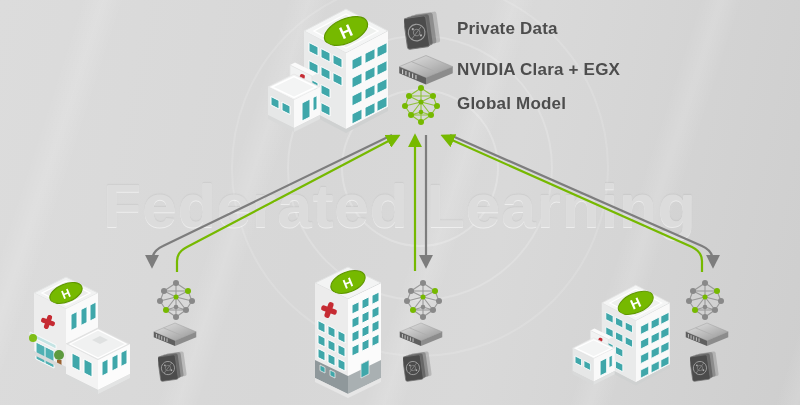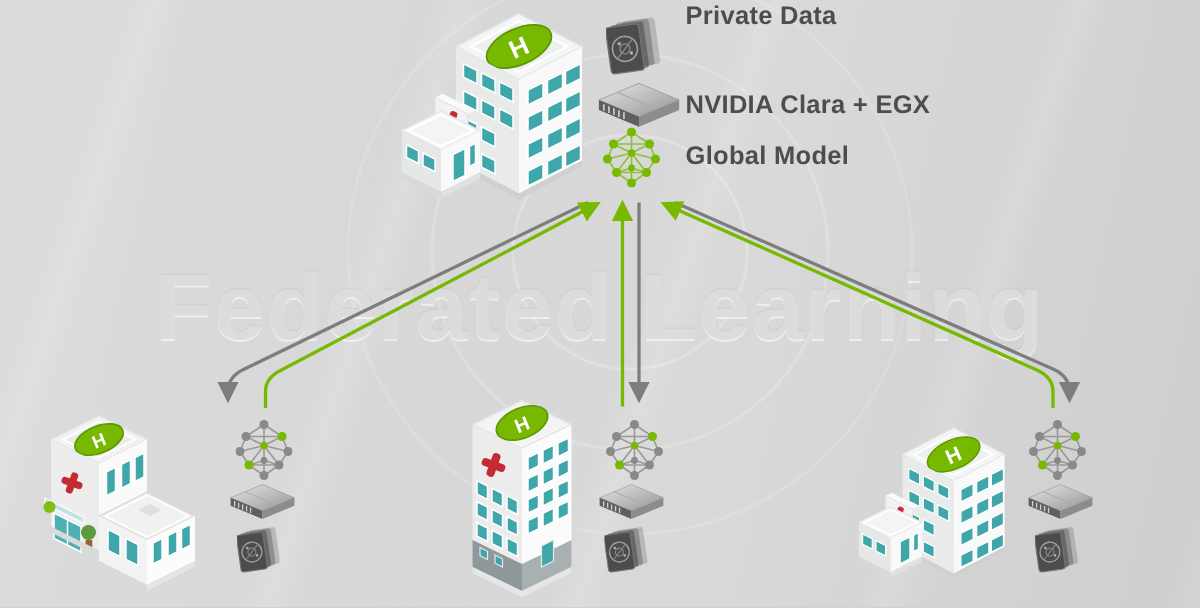--- a/index.html
+++ b/index.html
@@ -22,21 +22,21 @@
     font-size:62px; font-weight:700; white-space:nowrap; letter-spacing:1px;
     color:#dcdcdc;
     text-shadow:0 1px 0 rgba(255,255,255,0.55), 0 -1px 1px rgba(120,120,120,0.12);
   }
   .scene { position:absolute; inset:0; }
   .legend-label {
     position:absolute; left:457px; height:20px; line-height:20px;
     font-size:17px; font-weight:700; color:#4d4d4d; letter-spacing:0.2px;
     white-space:nowrap;
   }
-  .ll-1 { top:1px; } .ll-2 { top:60px; } .ll-3 { top:94px; }
+  .ll-1 { top:19px; } .ll-2 { top:60px; } .ll-3 { top:94px; }
 </style>
 </head>
 <body>
 
 <div class="stage">
 
   <div class="streaks"></div>
 
   <svg class="rings" width="800" height="405" aria-hidden="true">
     <circle cx="420" cy="168" r="78" fill="none" stroke="rgba(255,255,255,0.22)" stroke-width="2"></circle>

